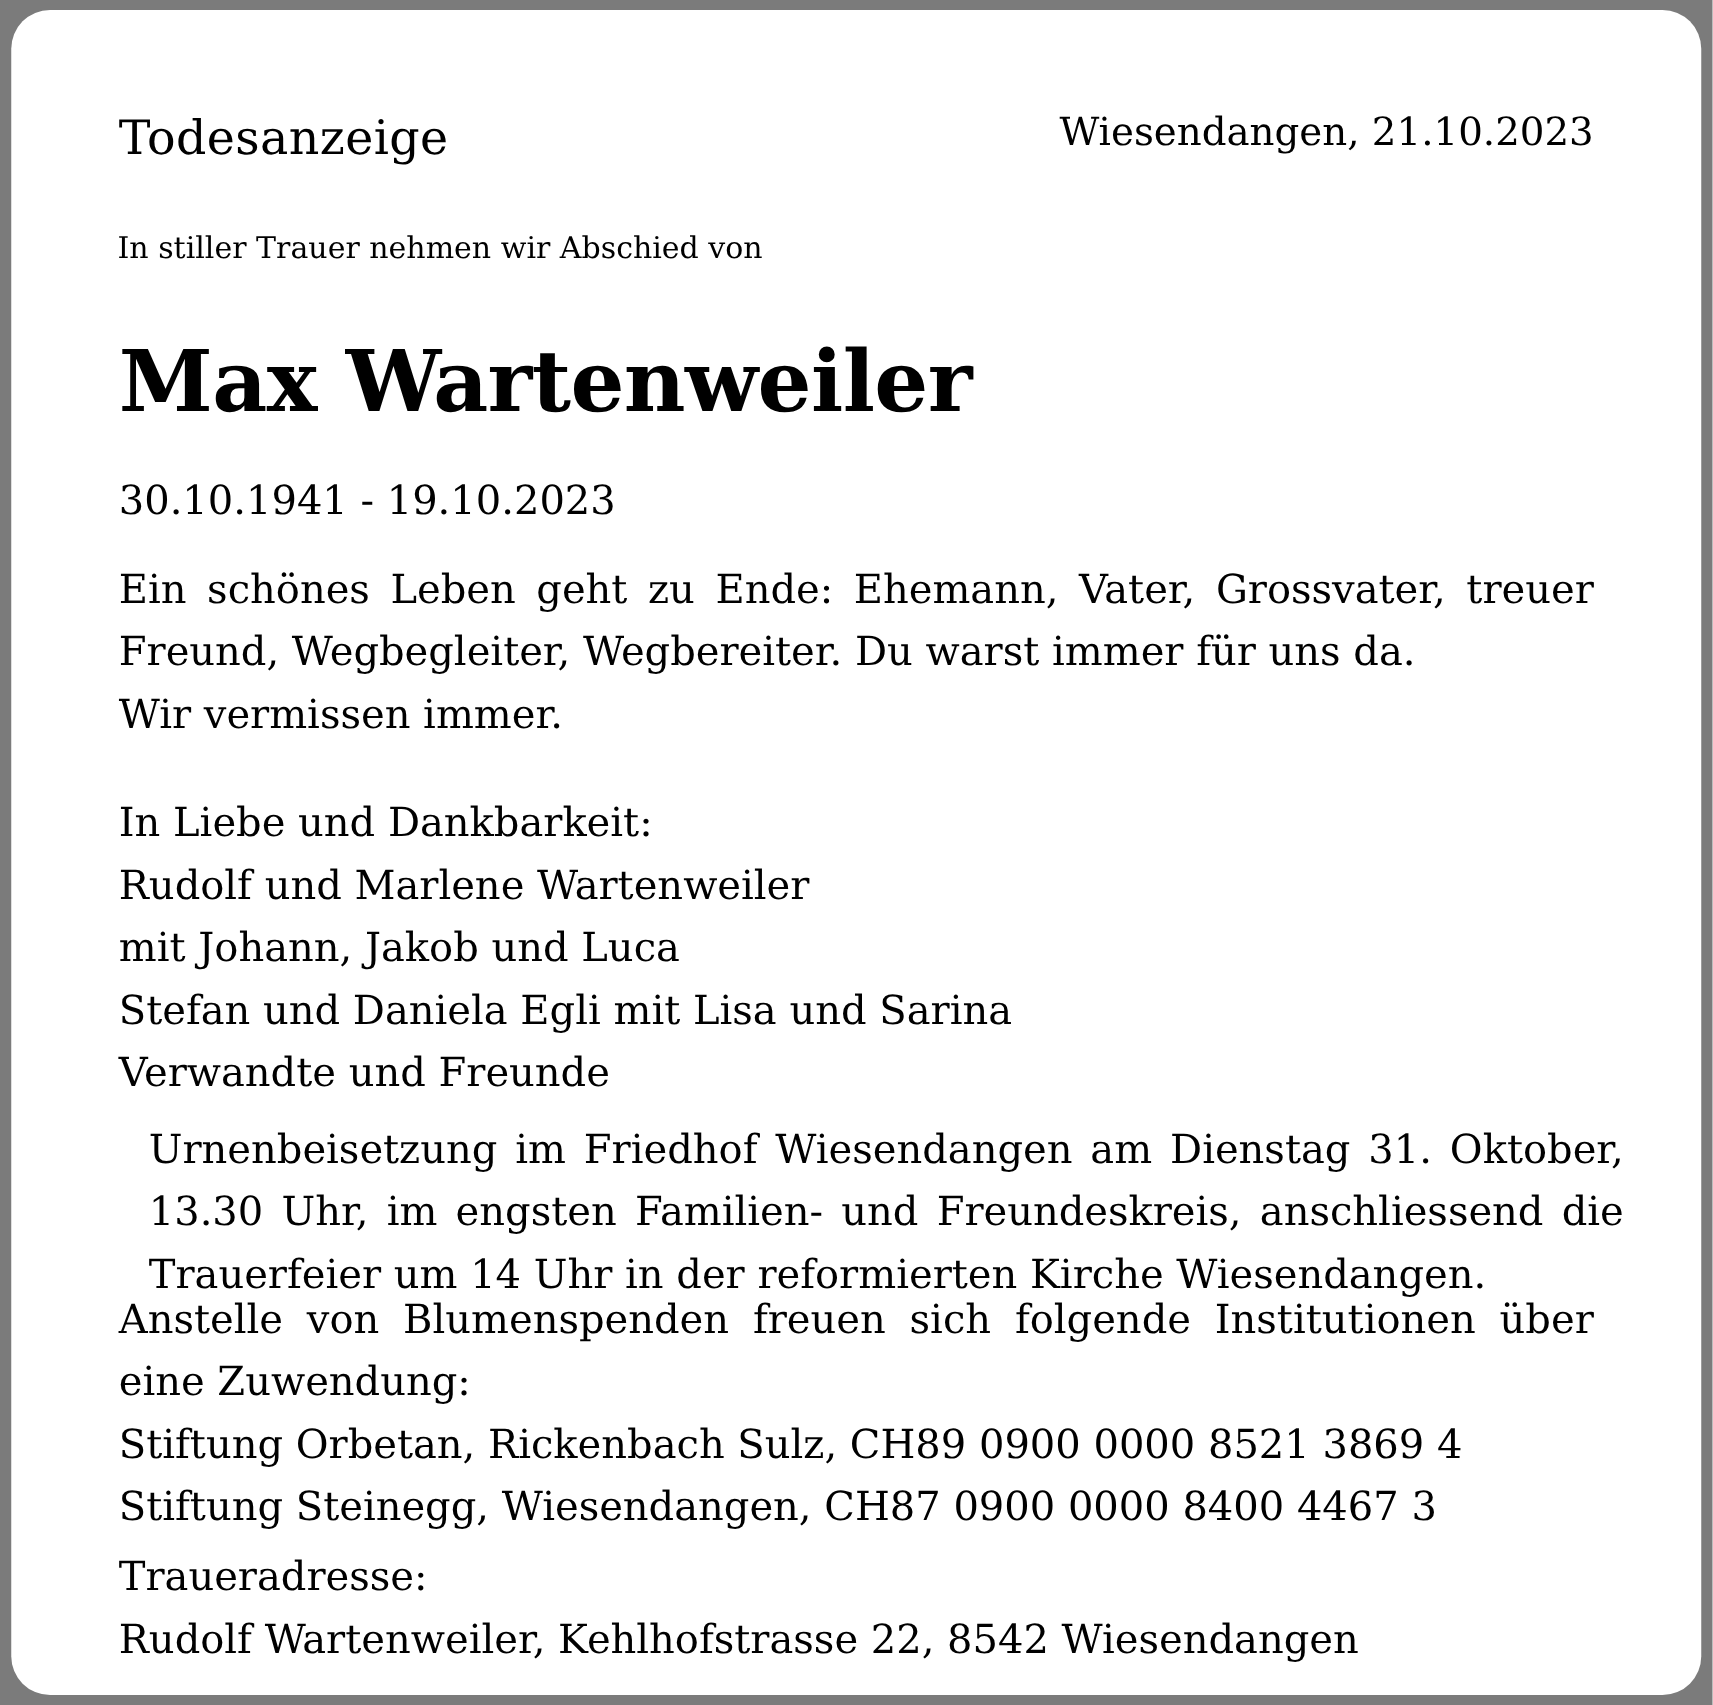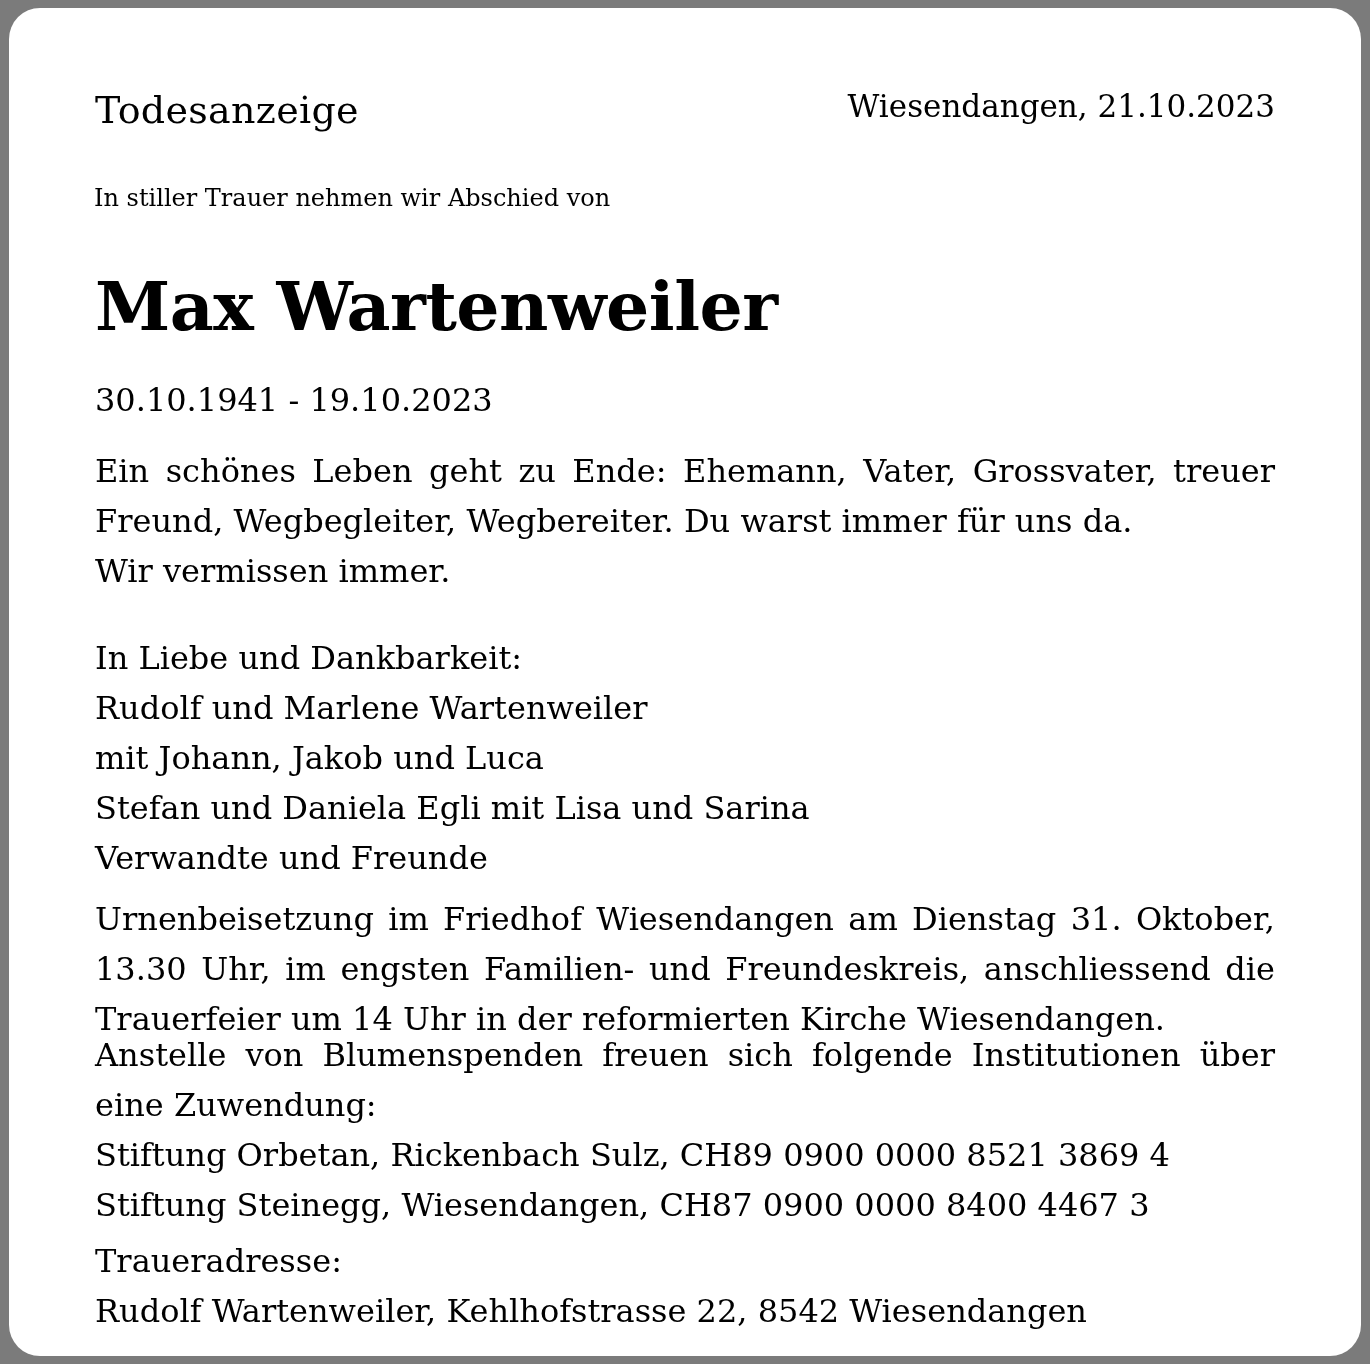--- a/index.html
+++ b/index.html
@@ -25,21 +25,21 @@
   .name { left: 86px; top: 258px; font-size: 68px; font-weight: bold; letter-spacing: -0.5px; }
   .dates { left: 86px; top: 352px; font-size: 32px; margin-top: 21px; }
   .block {
     position: absolute; left: 86px; width: 1180px;
     font-size: 32px; line-height: 50px;
   }
   .justify { text-align: justify; text-align-last: left; }
   .line { display: block; white-space: nowrap; }
   .tribute { top: 438px; }
   .family { top: 625px; }
-  .ceremony { top: 886px; }
+  .ceremony { top: 886px; margin-left: 24px; }
   .donation { top: 1022px; }
   .address { top: 1228px; }
 </style>
 </head>
 <body>
 
 <div class="page">
 
   <div class="abs title">Todesanzeige</div>
   <div class="abs place-date">Wiesendangen, 21.10.2023</div>

